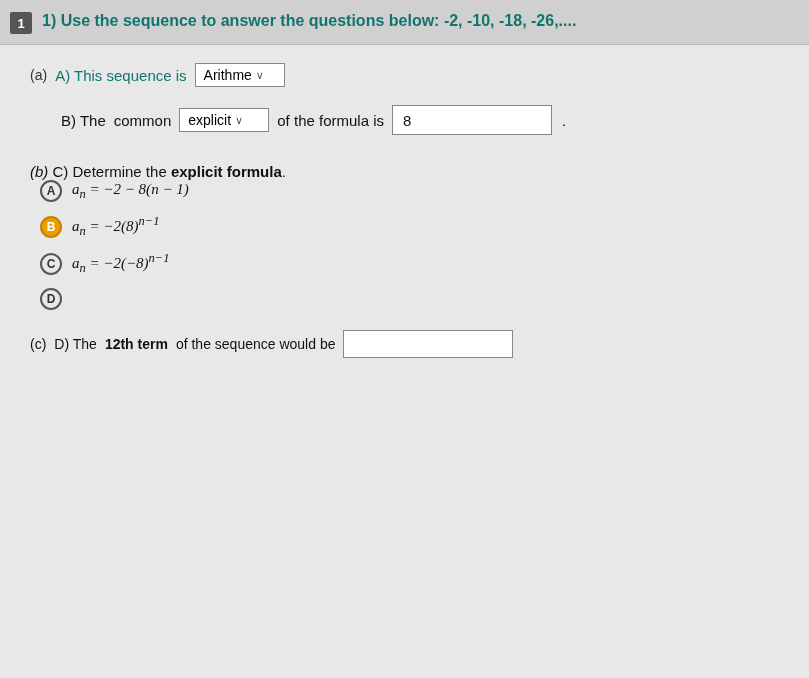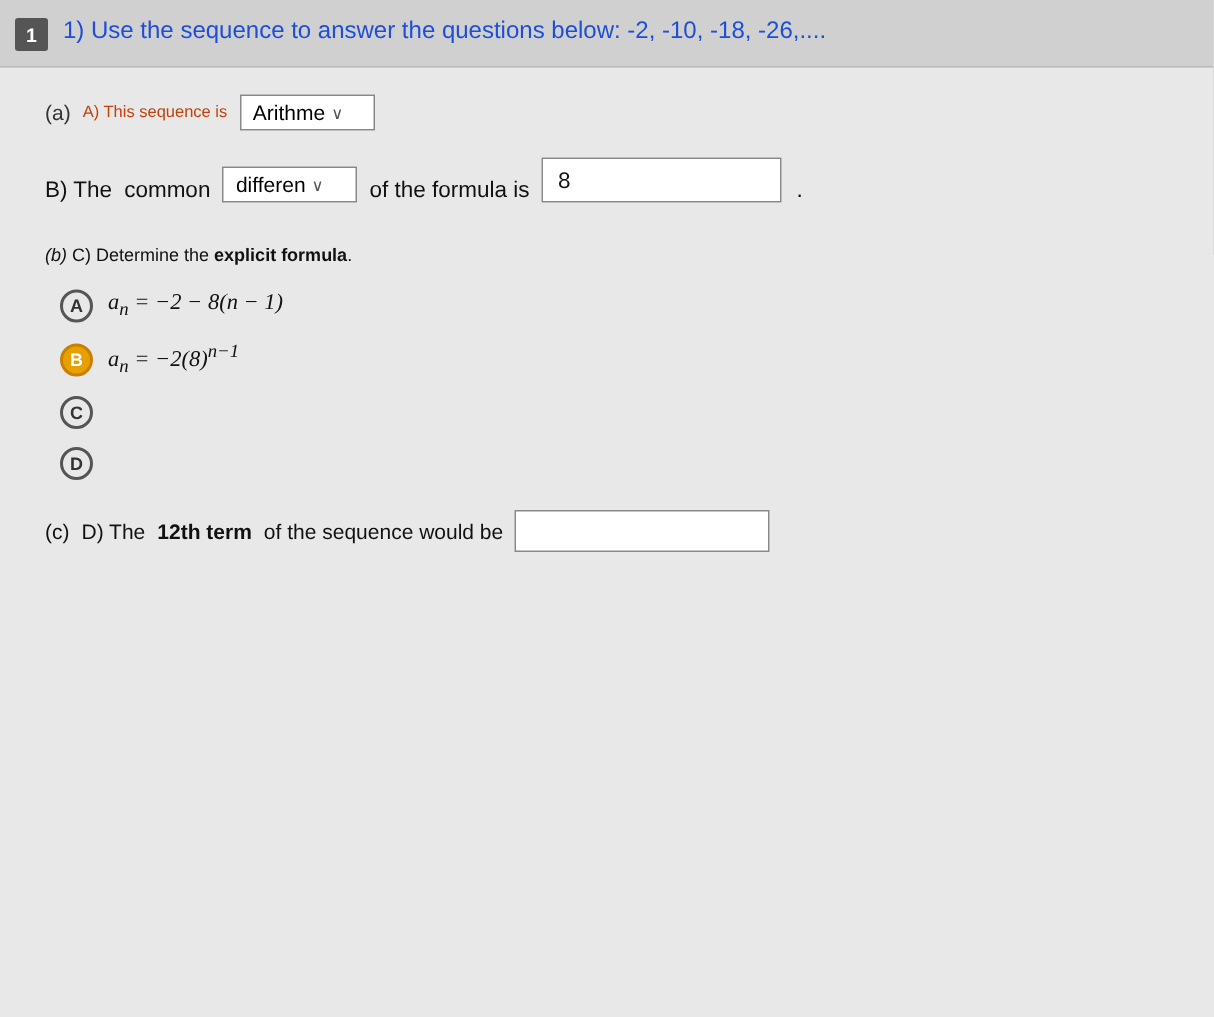--- a/index.html
+++ b/index.html
@@ -42,45 +42,45 @@
       display: flex;
       align-items: center;
       justify-content: center;
       border-radius: 2px;
       flex-shrink: 0;
       margin-top: 2px;
     }
 
     .header-text {
       font-size: 16px;
-      font-weight: normal;
+      font-weight: bold;
       line-height: 1.4;
-      color: #1d4ed8;
+      color: #0f766e;
     }
 
     .main-content {
       padding: 18px 30px 30px 30px;
     }
 
     .part-a {
       display: flex;
       align-items: center;
       gap: 8px;
       margin-bottom: 18px;
       flex-wrap: wrap;
     }
 
     .part-label-paren {
       font-size: 14px;
       color: #333;
     }
 
     .part-a-text {
-      font-size: 11px;
-      color: #c2410c;
+      font-size: 15px;
+      color: #0f766e;
     }
 
     .dropdown-box {
       border: 1px solid #888;
       background: #fff;
       padding: 3px 8px;
       font-size: 14px;
       cursor: pointer;
       display: inline-flex;
       align-items: center;
@@ -89,24 +89,25 @@
       min-width: 90px;
     }
 
     .dropdown-arrow {
       font-size: 11px;
       color: #555;
     }
 
     .part-b-row {
       display: flex;
-      align-items: flex-end;
+      align-items: center;
       gap: 8px;
       margin-bottom: 28px;
       flex-wrap: wrap;
+      margin-left: 31px;
     }
 
     .part-b-text {
       font-size: 15px;
       color: #111;
     }
 
     .part-b-text strong {
       font-weight: normal;
     }
@@ -125,23 +126,23 @@
     .answer-box-value {
       font-size: 15px;
       color: #111;
     }
 
     .part-c-section {
       margin-bottom: 20px;
     }
 
     .part-c-header {
-      font-size: 12px;
-      color: #111;
-      margin-bottom: 16px;
+      font-size: 15px;
+      color: #111;
+      margin-bottom: 0;
     }
 
     .part-c-header .paren-label {
       font-weight: normal;
       font-style: italic;
     }
 
     .part-c-header strong {
       font-weight: bold;
     }
@@ -246,21 +247,21 @@
       <div class="dropdown-box">
         <span>Arithme</span>
         <span class="dropdown-arrow">∨</span>
       </div>
     </div>
 
     <div class="part-b-row">
       <span class="part-b-text">B) The</span>
       <span class="part-b-text"><strong>common</strong></span>
       <div class="dropdown-box">
-        <span>differen</span>
+        <span>explicit</span>
         <span class="dropdown-arrow">∨</span>
       </div>
       <span class="part-b-text">of the formula is</span>
       <div class="answer-box">
         <span class="answer-box-value">8</span>
       </div>
       <span class="dot-after">.</span>
     </div>
 
     <div class="part-c-section">
@@ -278,20 +279,21 @@
           <span class="choice-text math">a<sub>n</sub> = −2 − 8(<i>n</i> − 1)</span>
         </div>
 
         <div class="choice-row">
           <div class="choice-circle selected">B</div>
           <span class="choice-text math">a<sub>n</sub> = −2(8)<sup>n−1</sup></span>
         </div>
 
         <div class="choice-row">
           <div class="choice-circle">C</div>
+          <span class="choice-text math">a<sub>n</sub> = −2(−8)<sup>n−1</sup></span>
         </div>
 
         <div class="choice-row">
           <div class="choice-circle">D</div>
         </div>
       </div>
     </div>
 
     <div class="part-d-row">
       <span class="part-d-text">(c)</span>

